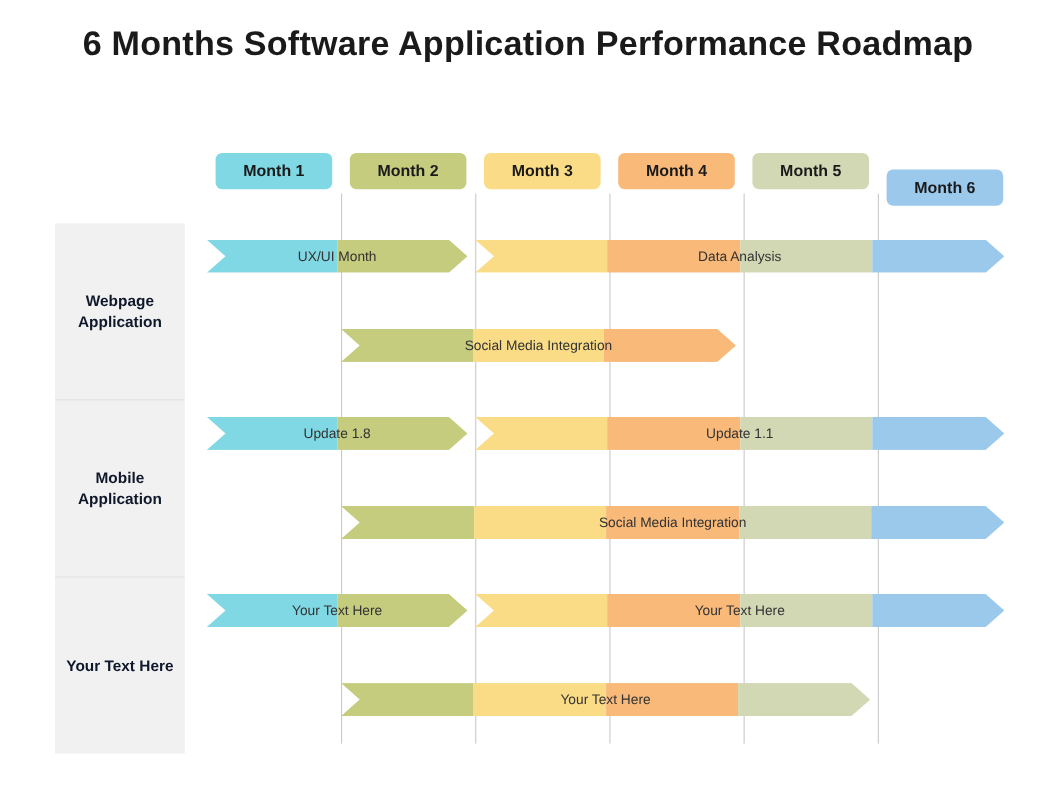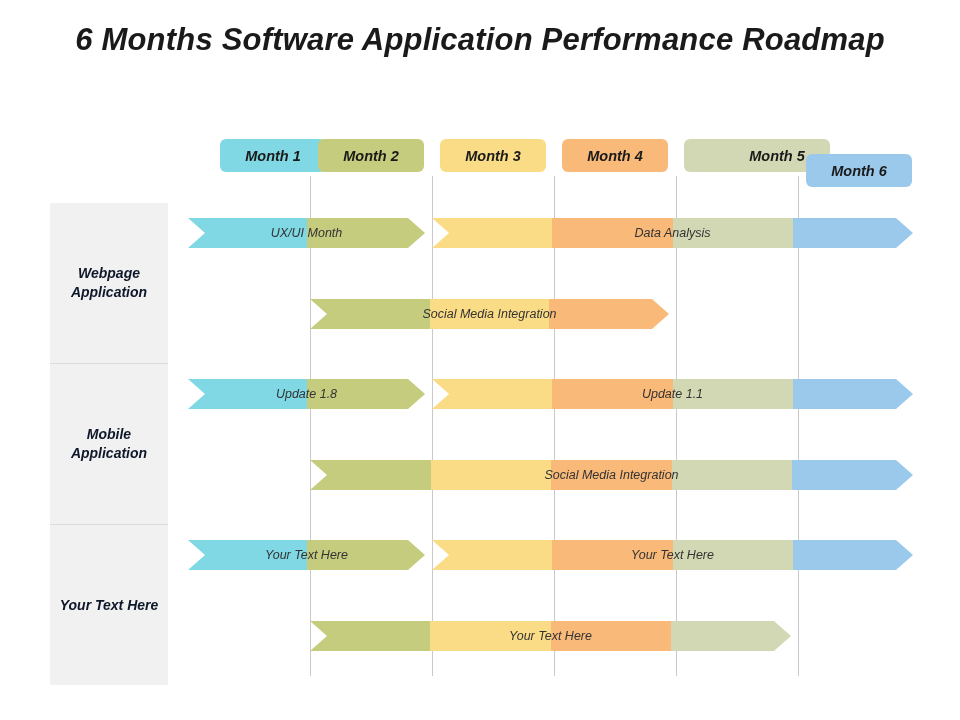--- a/index.html
+++ b/index.html
@@ -1,21 +1,21 @@
 <!DOCTYPE html>
 <html><head>
 <meta charset="utf-8">
 <style>
   html,body{margin:0;padding:0;}
   body{
     width:960px;height:720px;background:#ffffff;overflow:hidden;
     font-family:"Liberation Sans","DejaVu Sans",sans-serif;
     -webkit-font-smoothing:antialiased;
   }
-  .slide{position:relative;width:960px;height:708px;font-style:italic;}
+  .slide{position:relative;width:960px;height:708px;}
 
   
   .title{
     position:absolute;left:0;top:22px;width:960px;text-align:center;
     font-size:31px;font-weight:bold;color:#1a1a1a;letter-spacing:.2px;
   }
   .subtitle{
     position:absolute;left:0;top:68px;width:960px;text-align:center;
     font-size:11px;color:#8a8a8a;font-weight:normal;
   }
@@ -59,25 +59,25 @@
   <div class="title">6 Months Software Application Performance Roadmap</div>
 
   <div id="gridlines">
       <div class="gridline" style="left: 310px; background: rgb(201, 201, 201);"></div>
       <div class="gridline" style="left: 432px; background: rgb(201, 201, 201);"></div>
       <div class="gridline" style="left: 554px; background: rgb(201, 201, 201);"></div>
       <div class="gridline" style="left: 676px; background: rgb(201, 201, 201);"></div>
       <div class="gridline" style="left: 798px; background: rgb(201, 201, 201);"></div>
     </div>
   <div id="months">
-      <div class="pill" style="left: 196px; top: 139px; width: 106px; background: rgb(127, 216, 227); margin-left: 24px;">Month 1</div>
+      <div class="pill" style="left: 196px; top: 139px; width: 106px; background: rgb(127, 216, 227);">Month 1</div>
       <div class="pill" style="left: 318px; top: 139px; width: 106px; background: rgb(198, 204, 126);">Month 2</div>
       <div class="pill" style="left: 440px; top: 139px; width: 106px; background: rgb(251, 220, 134);">Month 3</div>
       <div class="pill" style="left: 562px; top: 139px; width: 106px; background: rgb(248, 185, 121);">Month 4</div>
-      <div class="pill" style="left: 684px; top: 139px; width: 106px; background: rgb(211, 216, 180); padding-left: 40px;">Month 5</div>
+      <div class="pill" style="left: 684px; top: 139px; width: 106px; background: rgb(211, 216, 180);">Month 5</div>
       <div class="pill" style="left: 806px; top: 154px; width: 106px; background: rgb(155, 201, 236);">Month 6</div>
     </div>
   <div id="rowlabels">
       <div class="rowlabel" style="top: 203px; height: 160px; background: rgb(241, 241, 241);">Webpage Application</div>
       <div class="rowlabel" style="top: 364px; height: 160px; background: rgb(241, 241, 241);">Mobile Application</div>
       <div class="rowsep" style="top: 363px;"></div>
       <div class="rowlabel" style="top: 525px; height: 160px; background: rgb(241, 241, 241);">Your Text Here</div>
       <div class="rowsep" style="top: 524px;"></div>
     </div>
   <div id="bars">

